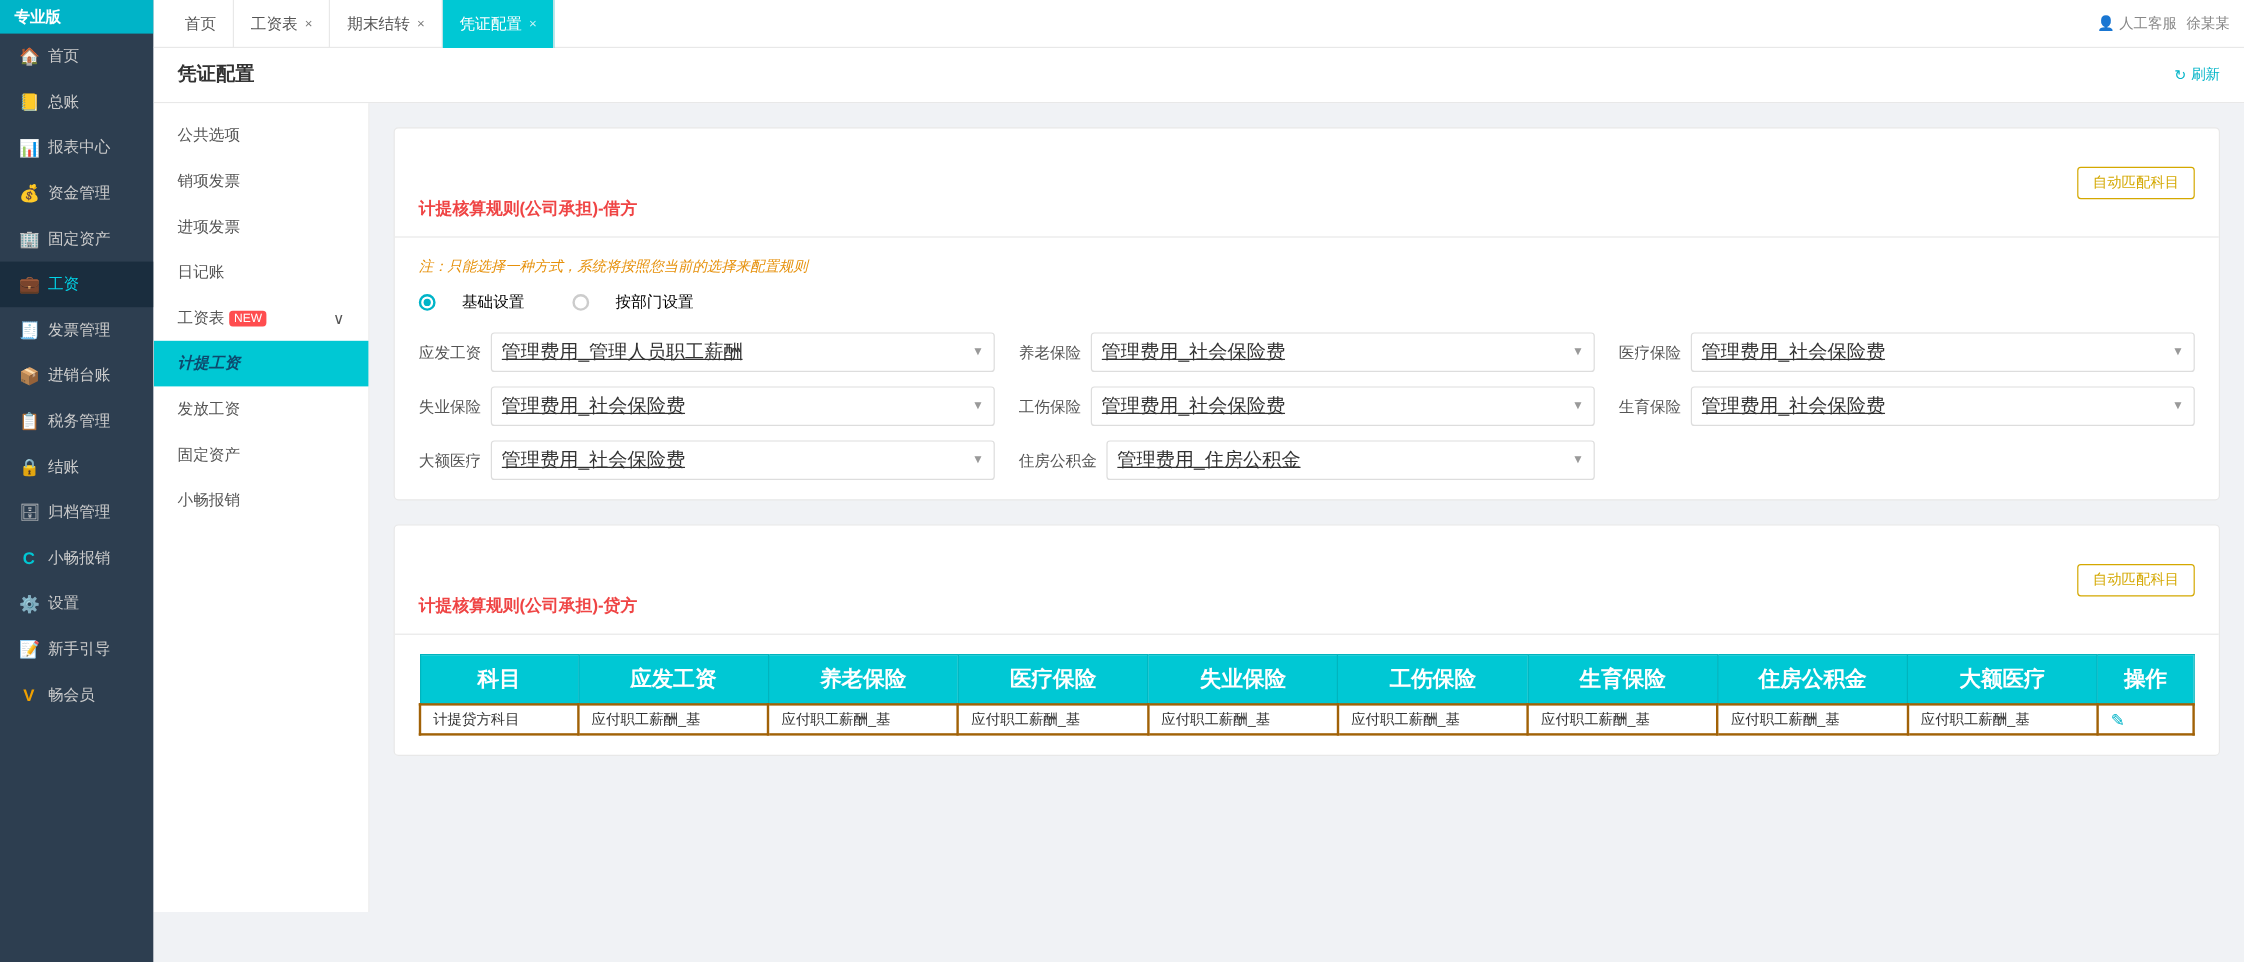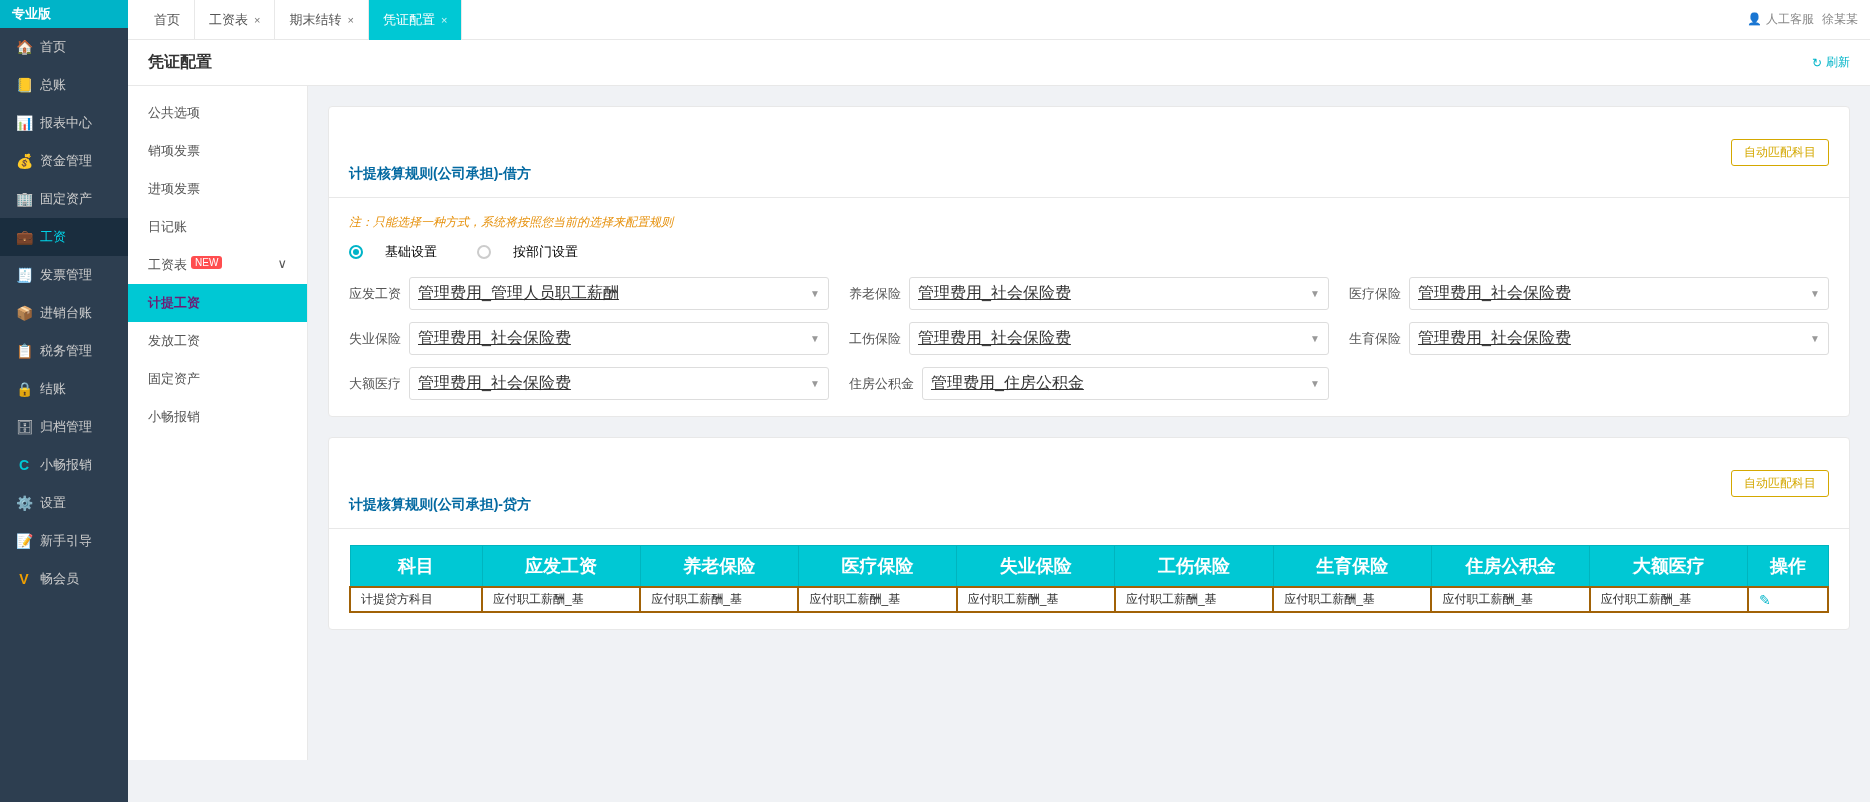--- a/index.html
+++ b/index.html
@@ -132,27 +132,28 @@
       border-right: 1px solid #e8e8e8;
       padding-top: 8px;
       flex-shrink: 0;
     }
     .left-nav-item {
       padding: 10px 20px;
       cursor: pointer;
       font-size: 13px;
       color: #555;
       display: flex;
-      align-items: flex-start;
+      align-items: center;
       justify-content: space-between;
     }
     .left-nav-item.active {
       background: #00c8d4;
-      color: #701a75;
+      color: #0c4a6e;
       font-weight: bold;
+      font-style: italic;
     }
     .new-badge {
       background: #ff4d4f;
       color: white;
       font-size: 10px;
       padding: 1px 4px;
       border-radius: 3px;
       margin-left: 4px;
     }
 
@@ -174,21 +175,21 @@
     .section-header {
       padding: 14px 20px;
       display: flex;
       align-items: center;
       justify-content: space-between;
       border-bottom: 1px solid #e8e8e8;
     }
     .section-title {
       font-size: 14px;
       font-weight: bold;
-      color: #0369a1;
+      color: #ef4444;
       margin-top: 44px;
     }
     .auto-match-btn {
       border: 1px solid #d4a800;
       color: #d4a800;
       background: white;
       padding: 4px 12px;
       font-size: 12px;
       cursor: pointer;
       border-radius: 3px;

